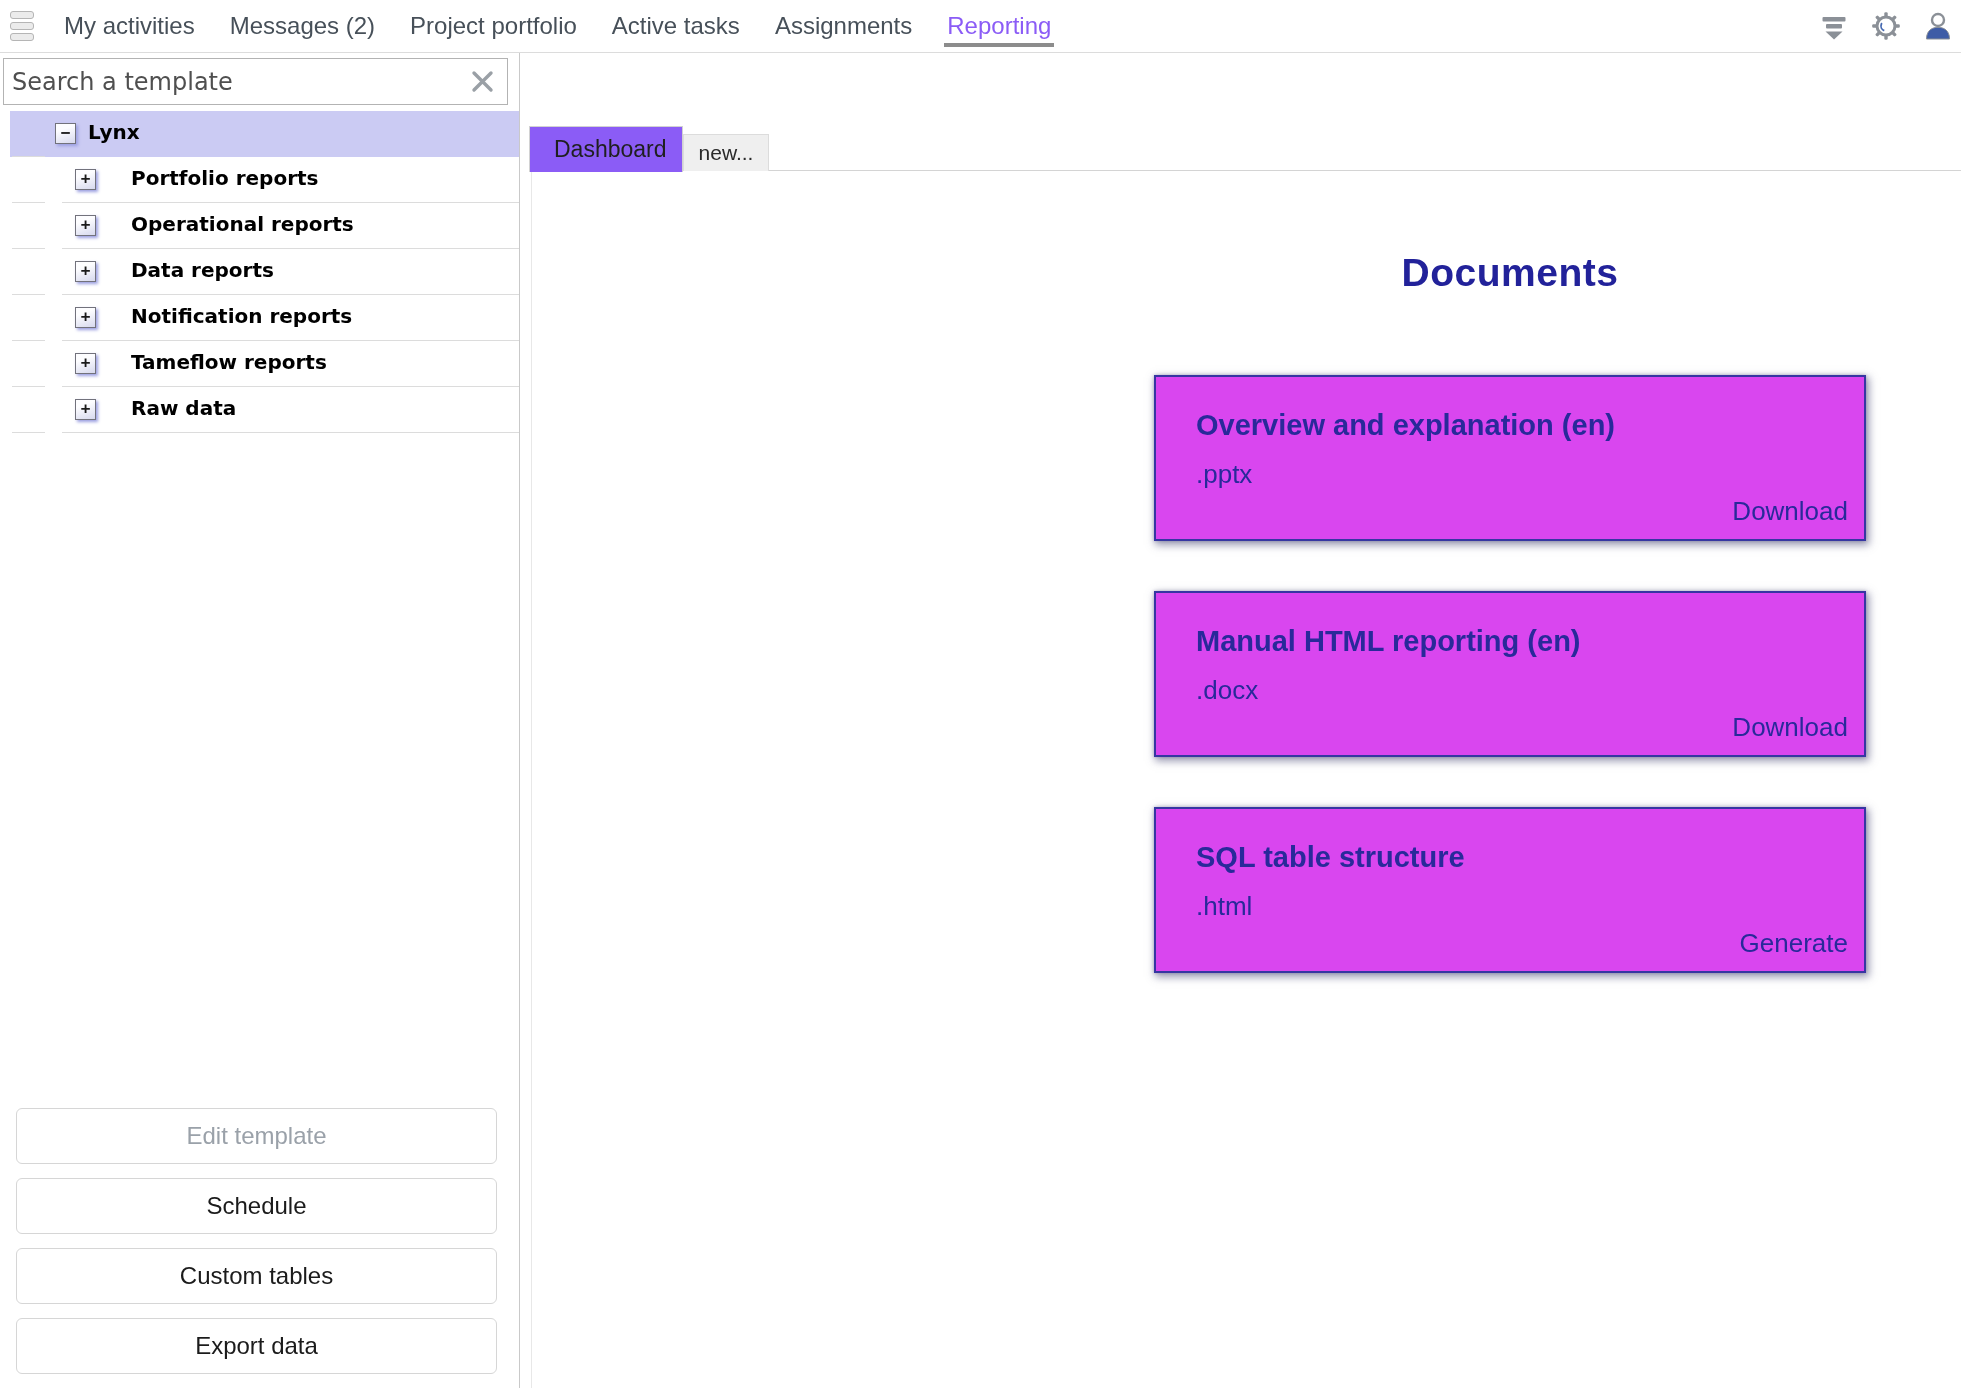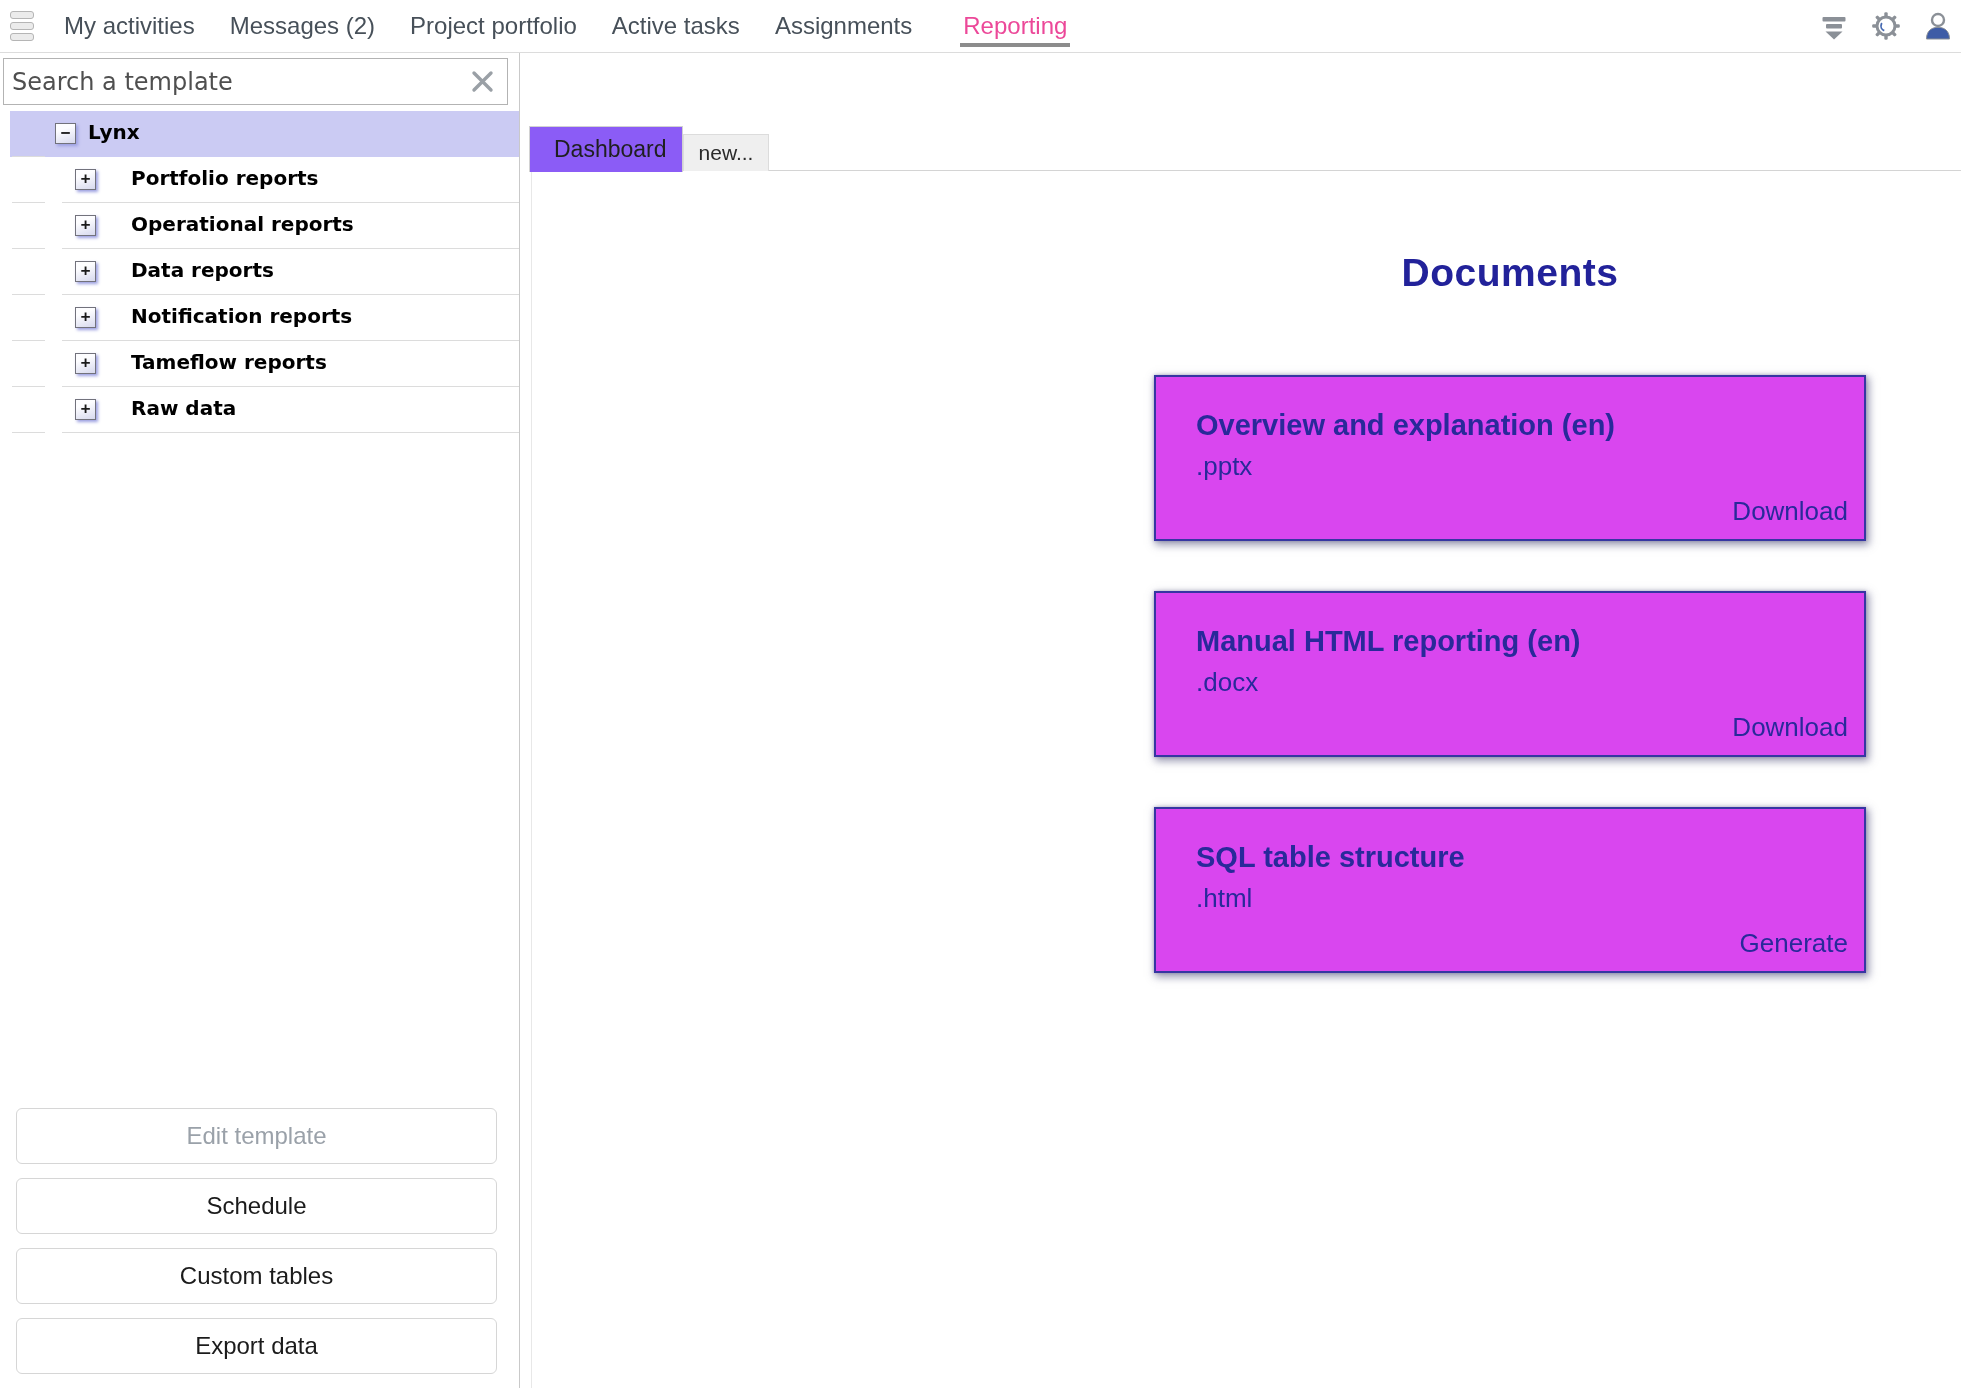--- a/index.html
+++ b/index.html
@@ -17,21 +17,21 @@
   .hamburger { width:24px; margin-left:10px; cursor:pointer; }
   .hamburger i {
     display:block; width:22px; height:6px; margin:3px 0;
     background:#ebebeb; border:1px solid #b5b5b5; border-radius:3px;
   }
   .nav-items { display:flex; gap:35px; margin-left:30px; height:100%; align-items:center; }
   .nav-item {
     position:relative; font-size:24px; color:#475059; height:100%;
     display:flex; align-items:center; cursor:pointer; white-space:nowrap;
   }
-  .nav-item.active { color:#ec4899;margin-left:16px; }
+  .nav-item.active { color:#8b5cf6; }
   .nav-item.active::after {
     content:""; position:absolute; left:-3px; right:-3px; bottom:5px; height:4px;
     background:#8c8c8c;
   }
   .nav-right { margin-left:auto; margin-right:8px; display:flex; gap:22px; align-items:center; }
   .nav-right .icon { width:30px; height:30px; cursor:pointer; }
 
   
   .sidebar {
     position:absolute; top:53px; left:0; width:519px; bottom:0;
@@ -109,21 +109,21 @@
     margin:0 0 79px 0; text-align:center; font-size:39px; line-height:46px;
     font-weight:bold; color:#22229a; letter-spacing:0.5px;
   }
   .doc-card {
     box-sizing:border-box; height:166px; margin-bottom:50px; background:#d946ef;
     border:2px solid #3636a2; display:flex; flex-direction:column;
     padding:32px 16px 12px 40px;
     box-shadow:2px 3px 8px 1px rgba(70,70,115,0.55), 0 0 3px rgba(70,70,115,0.3);
   }
   .doc-title { font-size:29px; font-weight:bold; color:#29299a; }
-  .doc-ext { font-size:26px; color:#29299a; margin-top:9px; }
+  .doc-ext { font-size:26px; color:#29299a; margin-top:17px; }
   .doc-action { margin-top:auto; align-self:flex-end; font-size:26px; color:#29299a; cursor:pointer; }
 </style>
 </head>
 <body>
 
 <div class="screen">
 
   <header class="topnav">
     <div class="hamburger">
       <i></i>

